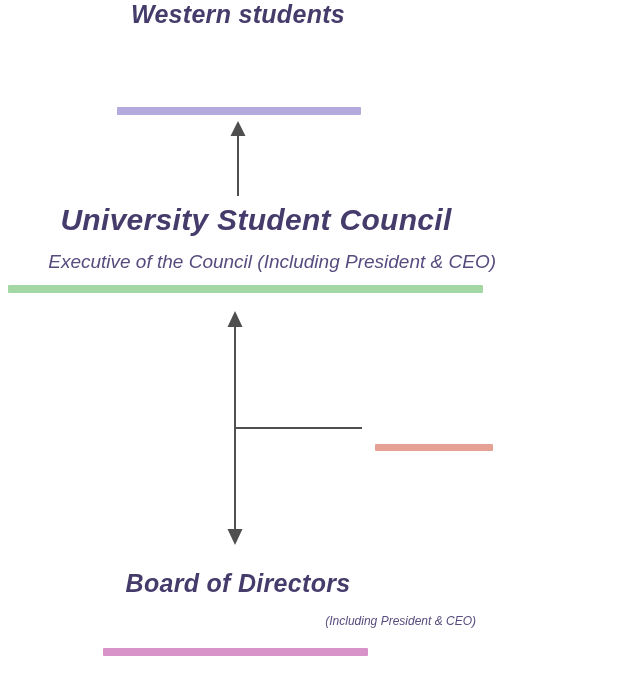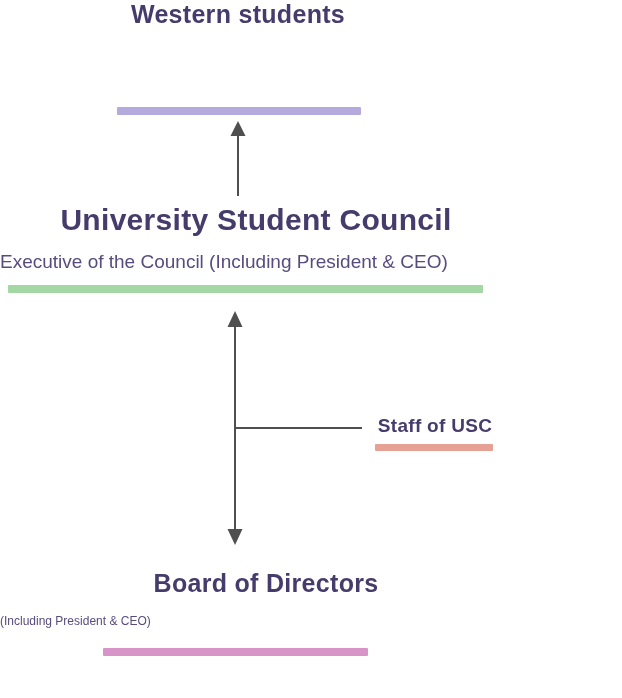--- a/index.html
+++ b/index.html
@@ -7,67 +7,67 @@
     padding: 0;
     background: #ffffff;
     font-family: "Liberation Sans", sans-serif;
   }
   .canvas {
     position: relative;
     width: 622px;
     height: 698px;
     background: #ffffff;
     overflow: hidden;
+    font-style: italic;
   }
   .abs { position: absolute; }
   .node-title {
     color: #463c6b;
     font-weight: bold;
     text-align: center;
     letter-spacing: 0.3px;
     white-space: nowrap;
   }
   .node-subtitle {
     color: #584c7e;
     font-weight: normal;
-    text-align: left;
+    text-align: right;
     white-space: nowrap;
   }
   .underline-bar {
     border-radius: 1px;
   }
   .t-western   { left: 0;   top: 64;  width: 476px; font-size: 25px; }
   .b-western   { left: 117px; top: 107px; width: 244px; height: 8px; }
   .t-usc       { left: 8px;   top: 203px; width: 496px; font-size: 30px; }
   .s-usc       { left: 0;   top: 251px; width: 496px; font-size: 19px; }
   .b-usc       { left: 8px;  top: 285px; width: 475px; height: 8px; }
   .t-staff     { left: 375px; top: 415px; width: 120px; font-size: 19px; }
   .b-staff     { left: 375px; top: 444px; width: 118px; height: 7px; }
-  .t-board     { left: 0;   top: 569px; width: 476px; font-size: 25px; padding-left: 28px; }
+  .t-board     { left: 0;   top: 569px; width: 476px; font-size: 25px; }
   .s-board     { left: 0;   top: 614px; width: 476px; font-size: 12px; }
   .b-board     { left: 103px; top: 648px; width: 265px; height: 8px; }
   .connectors {
     left: 0; top: 0;
     width: 622px; height: 698px;
     pointer-events: none;
   }
 </style>
 </head>
 <body>
 
 <div class="canvas">
 
   <div class="abs node-title t-western">Western students</div>
   <div class="abs underline-bar b-western" style="background-color: rgb(180, 170, 222);"></div>
 
   <div class="abs node-title t-usc">University Student Council</div>
   <div class="abs node-subtitle s-usc">Executive of the Council (Including President &amp; CEO)</div>
   <div class="abs underline-bar b-usc" style="background-color: rgb(163, 215, 163);"></div>
 
-  <div class="abs node-title t-staff">Staff of USC</div>
   <div class="abs underline-bar b-staff" style="background-color: rgb(229, 162, 148);"></div>
 
   <div class="abs node-title t-board">Board of Directors</div>
   <div class="abs node-subtitle s-board">(Including President &amp; CEO)</div>
   <div class="abs underline-bar b-board" style="background-color: rgb(216, 147, 201);"></div>
 
   <svg class="abs connectors" viewBox="0 0 622 698" xmlns="http://www.w3.org/2000/svg">
 
     <g>
       <line x1="238" y1="196" x2="238" y2="134" stroke-width="2" style="stroke: rgb(79, 79, 79);"></line>

